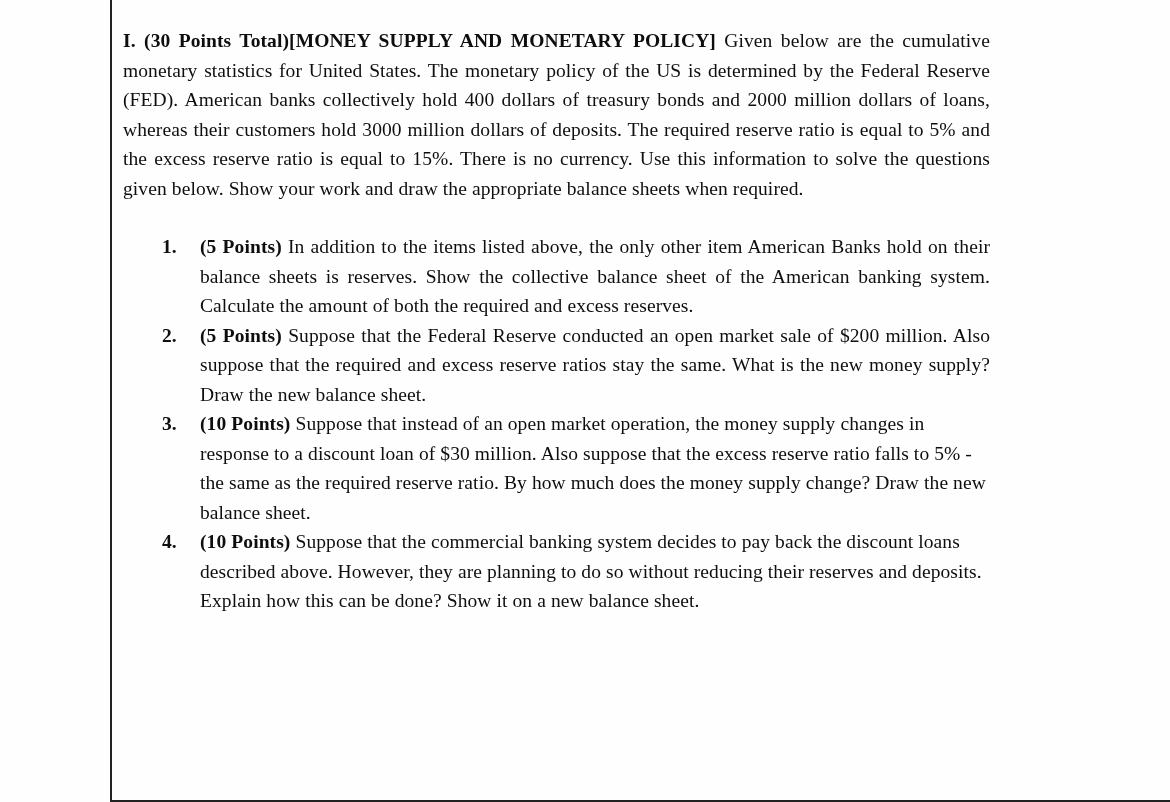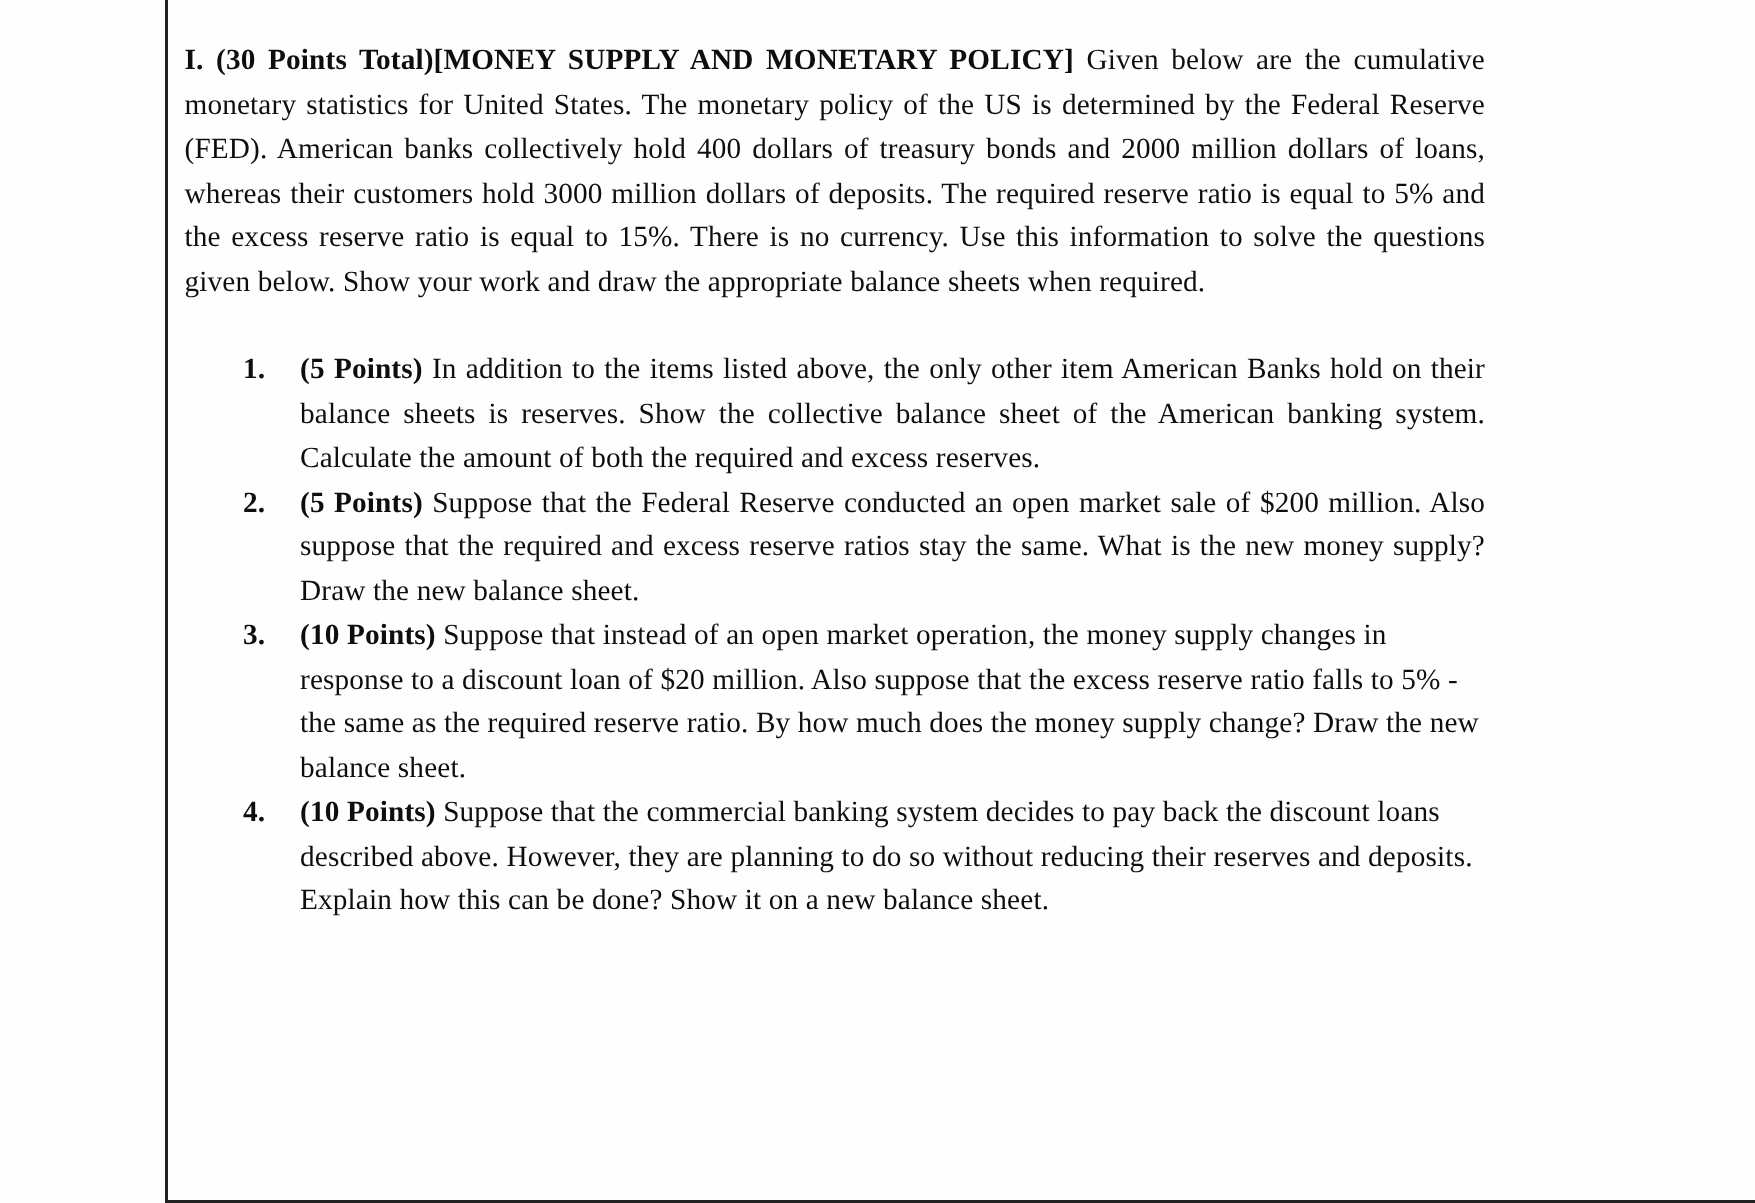--- a/index.html
+++ b/index.html
@@ -91,21 +91,21 @@
         <span class="qbody"><b>(5 Points)</b><span> In addition to the items listed above, the only other item American Banks hold on their balance sheets is reserves. Show the collective balance sheet of the American banking system. Calculate the amount of both the required and excess reserves.</span></span>
       </div>
 
       <div class="question justify">
         <span class="qnum">2.</span>
         <span class="qbody"><b>(5 Points)</b><span> Suppose that the Federal Reserve conducted an open market sale of $200 million. Also suppose that the required and excess reserve ratios stay the same. What is the new money supply? Draw the new balance sheet.</span></span>
       </div>
 
       <div class="question leftalign">
         <span class="qnum">3.</span>
-        <span class="qbody"><b>(10 Points)</b><span> Suppose that instead of an open market operation, the money supply changes in response to a discount loan of $20 million. Also suppose that the excess reserve ratio falls to 5% - the same as the required reserve ratio. By how much does the money supply change? Draw the new balance sheet.</span></span>
+        <span class="qbody"><b>(10 Points)</b><span> Suppose that instead of an open market operation, the money supply changes in response to a discount loan of $30 million. Also suppose that the excess reserve ratio falls to 5% - the same as the required reserve ratio. By how much does the money supply change? Draw the new balance sheet.</span></span>
       </div>
 
       <div class="question leftalign">
         <span class="qnum">4.</span>
         <span class="qbody"><b>(10 Points)</b><span> Suppose that the commercial banking system decides to pay back the discount loans described above. However, they are planning to do so without reducing their reserves and deposits. Explain how this can be done? Show it on a new balance sheet.</span></span>
       </div>
 
     </div>
   </div>
 

